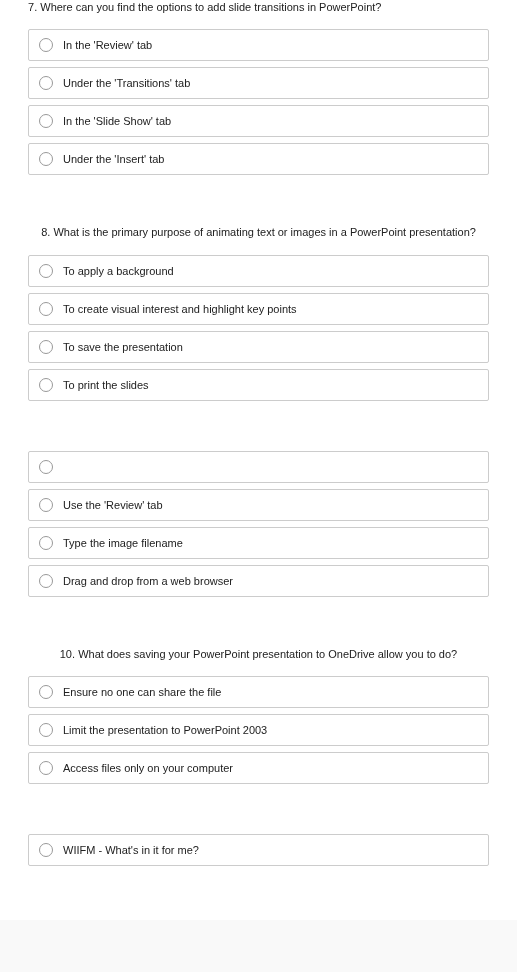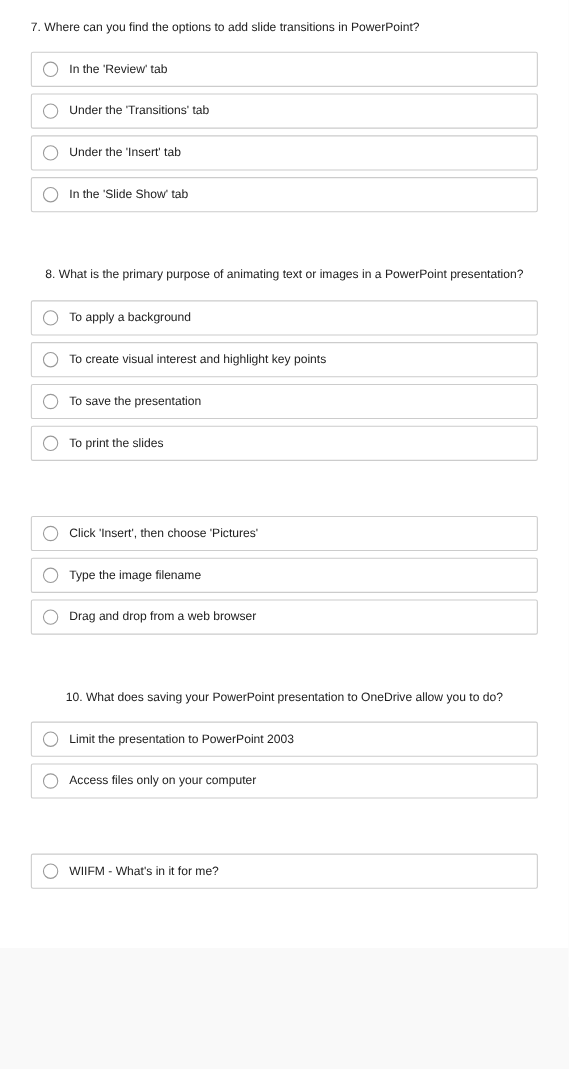--- a/index.html
+++ b/index.html
@@ -8,21 +8,21 @@
       background: #f9f9f9;
       color: #212121;
       padding: 0;
     }
     .form-container {
       width: 517px;
       background: #fff;
       padding: 0 28px 20px 28px;
     }
     .question-block {
-      padding-top: 18px;
+      padding-top: 0;
       padding-bottom: 28px;
     }
     .question-block + .question-block {
       padding-top: 16px;
       text-align: center;
     }
     .question-title {
       font-size: 11px;
       color: #212121;
       margin-bottom: 14px;
@@ -61,25 +61,25 @@
     <div class="option-row">
         <span class="radio-icon"></span>
         <span class="option-label">In the 'Review' tab</span>
       </div>
     <div class="option-row">
         <span class="radio-icon"></span>
         <span class="option-label">Under the 'Transitions' tab</span>
       </div>
     <div class="option-row">
         <span class="radio-icon"></span>
-        <span class="option-label">Under the 'Insert' tab</span>
+        <span class="option-label">In the 'Slide Show' tab</span>
       </div>
     <div class="option-row">
         <span class="radio-icon"></span>
-        <span class="option-label">In the 'Slide Show' tab</span>
+        <span class="option-label">Under the 'Insert' tab</span>
       </div>
   </div>
 
   <div class="question-block">
     <div class="question-title"><span>8</span>. <span>What is the primary purpose of animating text or images in a PowerPoint presentation?</span></div>
     <div class="option-row">
         <span class="radio-icon"></span>
         <span class="option-label">To apply a background</span>
       </div>
     <div class="option-row">
@@ -92,34 +92,41 @@
       </div>
     <div class="option-row">
         <span class="radio-icon"></span>
         <span class="option-label">To print the slides</span>
       </div>
   </div>
 
   <div class="question-block">
     <div class="option-row">
         <span class="radio-icon"></span>
-        <span class="option-label">Click 'Insert', then choose 'Pictures'</span>
+      </div>
+    <div class="option-row">
+        <span class="radio-icon"></span>
+        <span class="option-label">Use the 'Review' tab</span>
       </div>
     <div class="option-row">
         <span class="radio-icon"></span>
         <span class="option-label">Type the image filename</span>
       </div>
     <div class="option-row">
         <span class="radio-icon"></span>
         <span class="option-label">Drag and drop from a web browser</span>
       </div>
   </div>
 
   <div class="question-block">
     <div class="question-title"><span>10</span>. <span>What does saving your PowerPoint presentation to OneDrive allow you to do?</span></div>
+    <div class="option-row">
+        <span class="radio-icon"></span>
+        <span class="option-label">Ensure no one can share the file</span>
+      </div>
     <div class="option-row">
         <span class="radio-icon"></span>
         <span class="option-label">Limit the presentation to PowerPoint 2003</span>
       </div>
     <div class="option-row">
         <span class="radio-icon"></span>
         <span class="option-label">Access files only on your computer</span>
       </div>
   </div>
 

